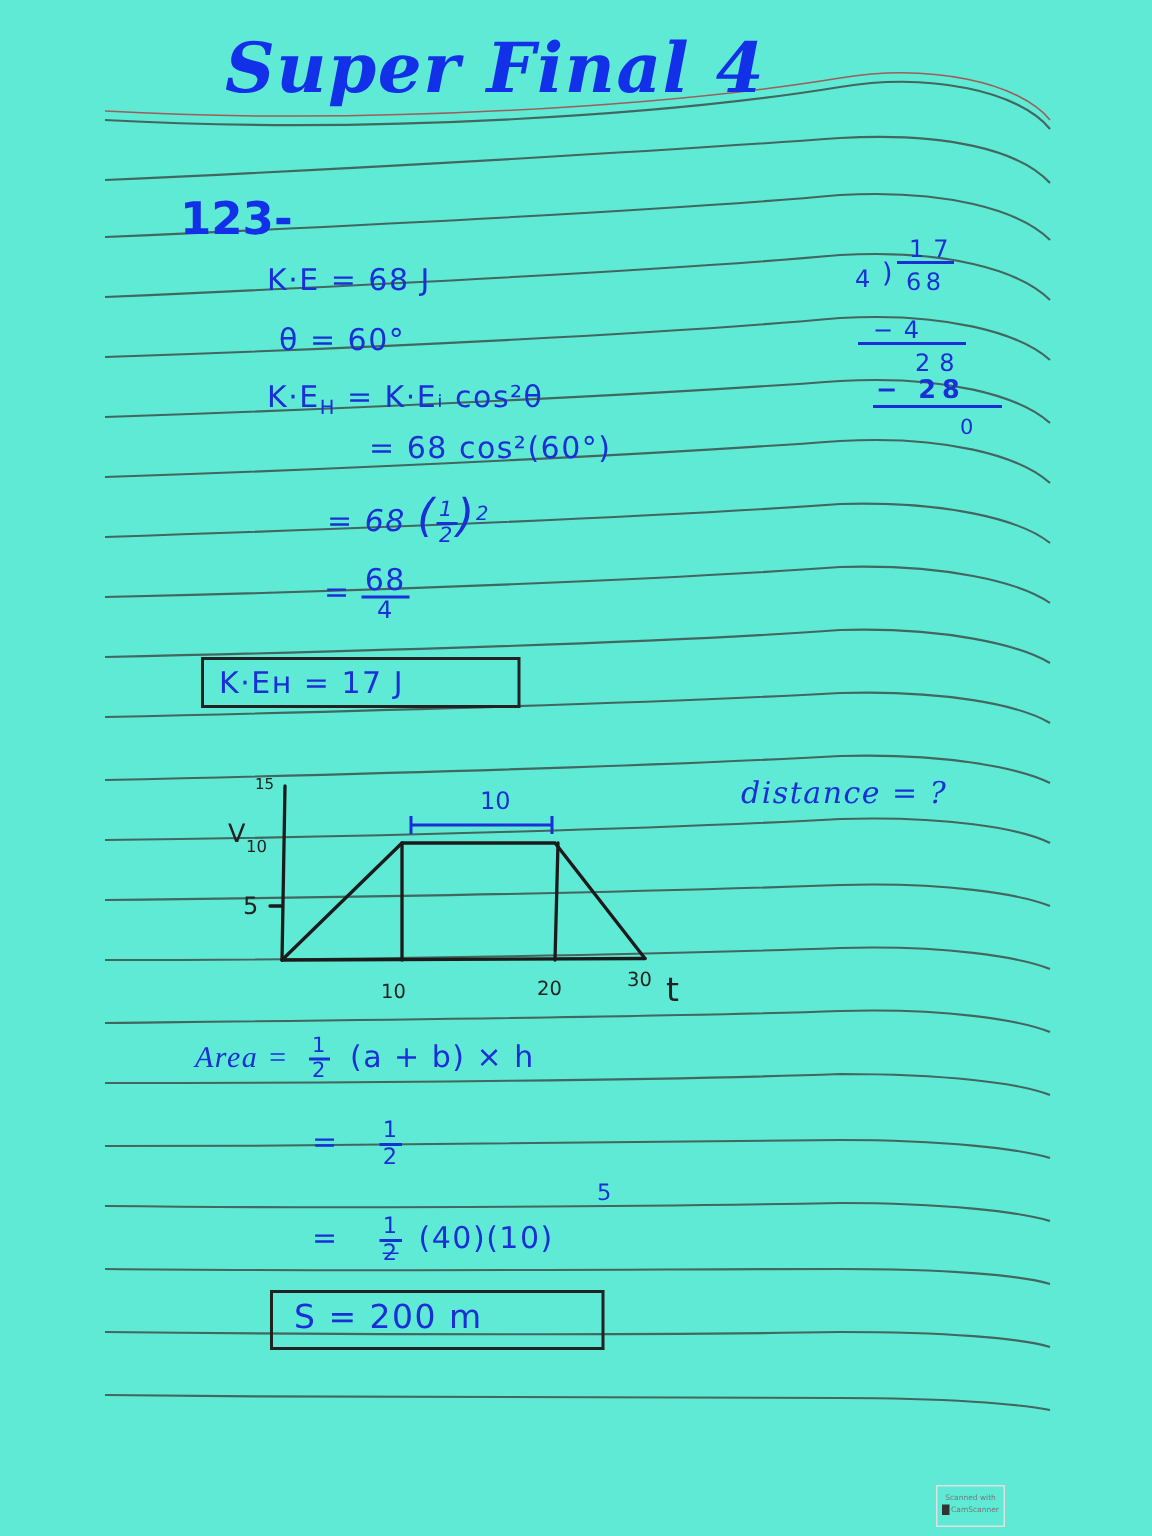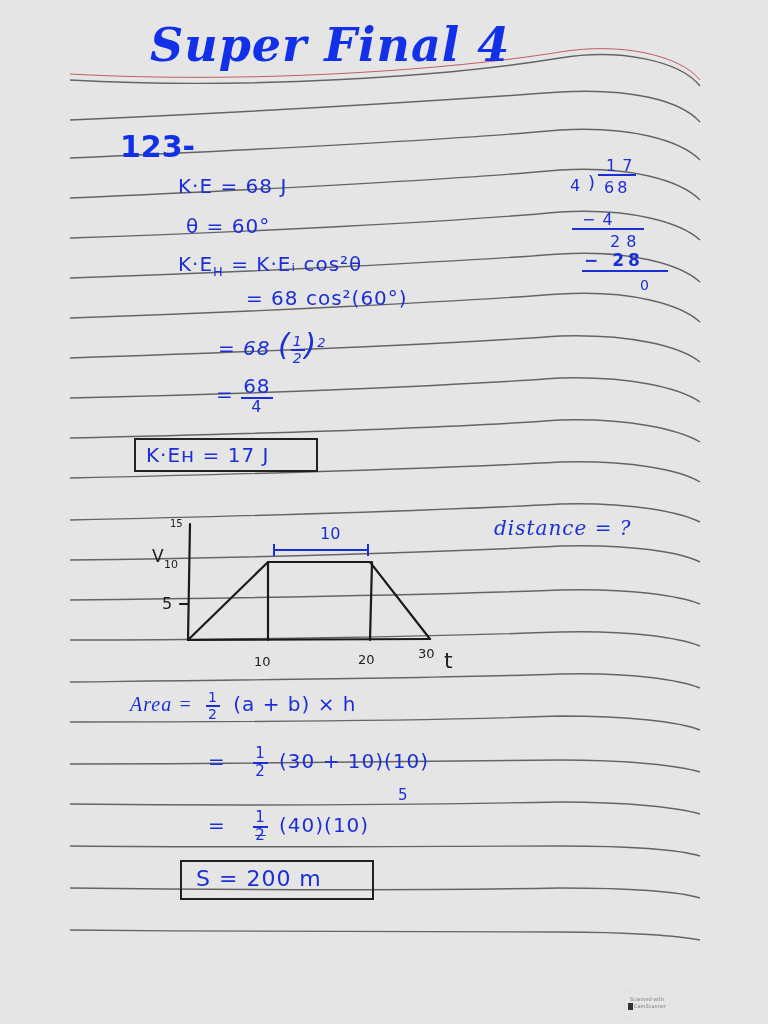--- a/index.html
+++ b/index.html
@@ -1,27 +1,27 @@
 <!DOCTYPE html>
 <html><head>
 <meta charset="utf-8">
 <style>
   html,body{margin:0;padding:0;background:#ffffff;}
   body{width:768px;height:1024px;position:relative;overflow:hidden;font-family:"DejaVu Sans",sans-serif;}
-  .page{position:absolute;left:0;top:0;width:768px;height:1024px;background:#e5e5e5;}
+  .page{position:absolute;left:0;top:0;width:768px;height:1024px;background:#5eead4;}
   svg.lines{position:absolute;left:0;top:0;}
   .hw{position:absolute;color:#1a2fd6;font-family:"DejaVu Sans",sans-serif;white-space:nowrap;line-height:1;}
   .title{font-family:"DejaVu Serif",serif;font-style:italic;font-weight:bold;color:#1230e8;font-size:46px;letter-spacing:1px;}
   .qnum{font-weight:bold;font-size:30px;color:#1230e8;}
   .eq{font-size:20px;letter-spacing:1px;}
   .small{font-size:13px;}
   .frac{display:inline-block;text-align:center;vertical-align:middle;line-height:1.05;}
   .frac .num{display:block;border-bottom:2px solid #1a2fd6;padding:0 2px;}
   .frac .den{display:block;}
-  .box{position:absolute;border:2px solid #222;}
+  .box{position:absolute;border:2px solid #222;padding-left:29px;}
   .ax{font-size:14px;color:#222;position:absolute;font-family:"DejaVu Sans",sans-serif;}
   .cam{position:absolute;left:624px;top:990px;width:44px;height:26px;border:1px solid #e0e0e0;font-size:5px;color:#777;text-align:center;line-height:1.3;}
   .cam .logo{display:inline-block;width:5px;height:7px;background:#333;vertical-align:middle;margin-right:1px;}
 </style>
 </head>
 <body>
 
 <div class="page">
 
   <svg class="lines" width="768" height="1024">
@@ -120,21 +120,20 @@
 
   <div class="hw eq" style="left:130px;top:690px;">
     <span style="font-family:Liberation Serif, serif;font-style:italic;">Area =</span>
     <span class="frac" style="font-size:14px;margin:0 6px;"><span class="num">1</span><span class="den">2</span></span>
     <span>(a + b) × h</span>
   </div>
 
   <div class="hw eq" style="left:208px;top:746px;">
     <span>=</span>
     <span class="frac" style="font-size:15px;margin:0 4px 0 20px;"><span class="num">1</span><span class="den">2</span></span>
-    <span>(30 + 10)(10)</span>
   </div>
 
   <div class="hw" style="left:398px;top:788px;font-size:15px;">5</div>
   <div class="hw eq" style="left:208px;top:810px;">
     <span>=</span>
     <span class="frac" style="font-size:15px;margin:0 4px 0 20px;"><span class="num">1</span><span class="den" style="text-decoration:line-through;">2</span></span>
     <span>(40)(10)</span>
   </div>
 
   <div class="box" style="left:180px;top:860px;width:190px;height:36px;">

